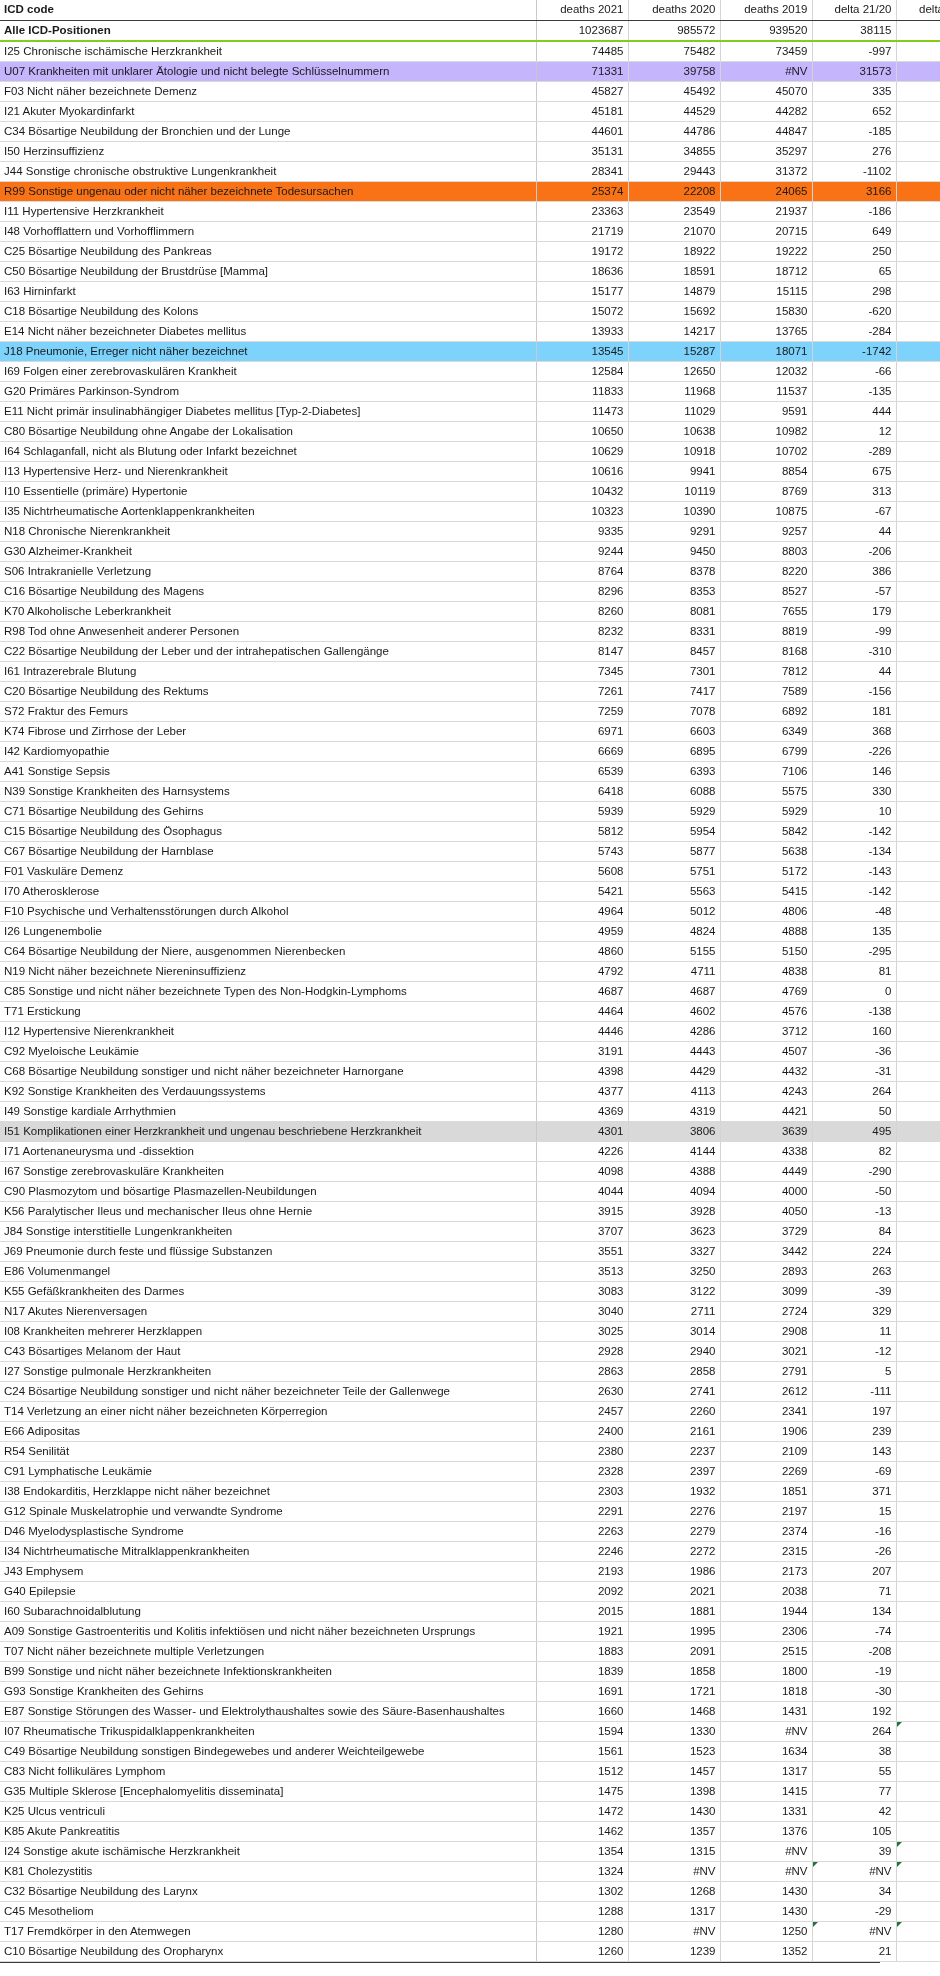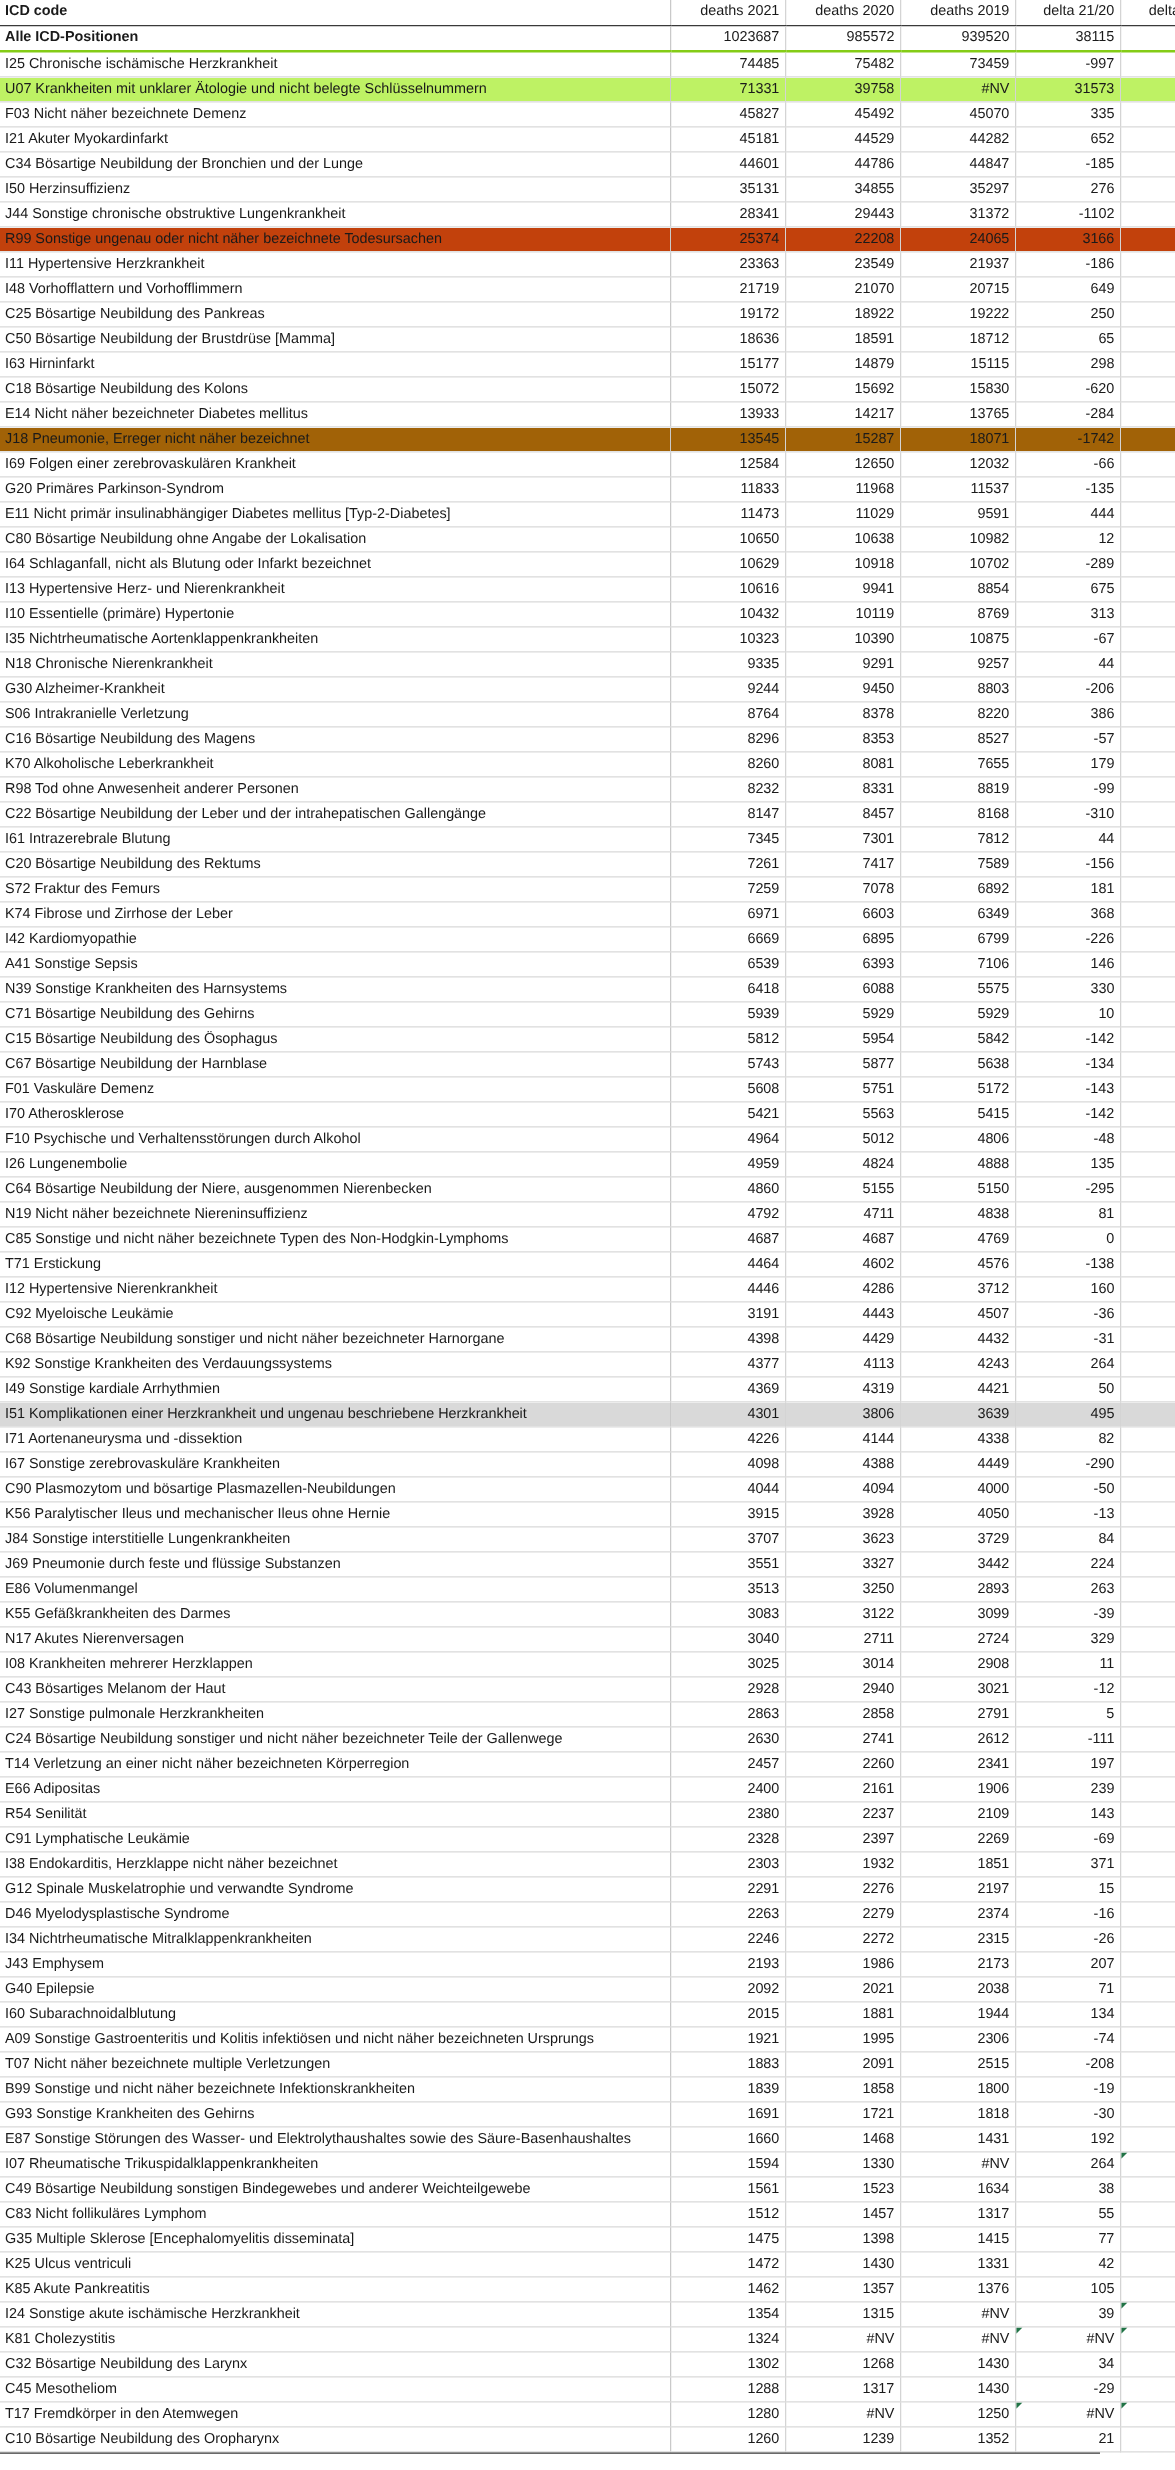--- a/index.html
+++ b/index.html
@@ -68,23 +68,23 @@
 
   
   tr.total td {
     border-bottom: 2px solid #84cc16;
   }
   tr.total td.label {
     font-weight: bold;
   }
 
   
-  tr.hl-blue  td { background: #bef264; }
-  tr.hl-green td { background: #c2410c; }
-  tr.hl-red   td { background: #a16207; }
+  tr.hl-blue  td { background: #c4b5fd; }
+  tr.hl-green td { background: #f97316; }
+  tr.hl-red   td { background: #7dd3fc; }
   tr.hl-gray  td { background: #d9d9d9; margin-left: 40px; }
 
   
   .errflag {
     position: absolute;
     top: 0;
     left: 0;
     width: 0;
     height: 0;
     border-top: 5px solid #217346;

